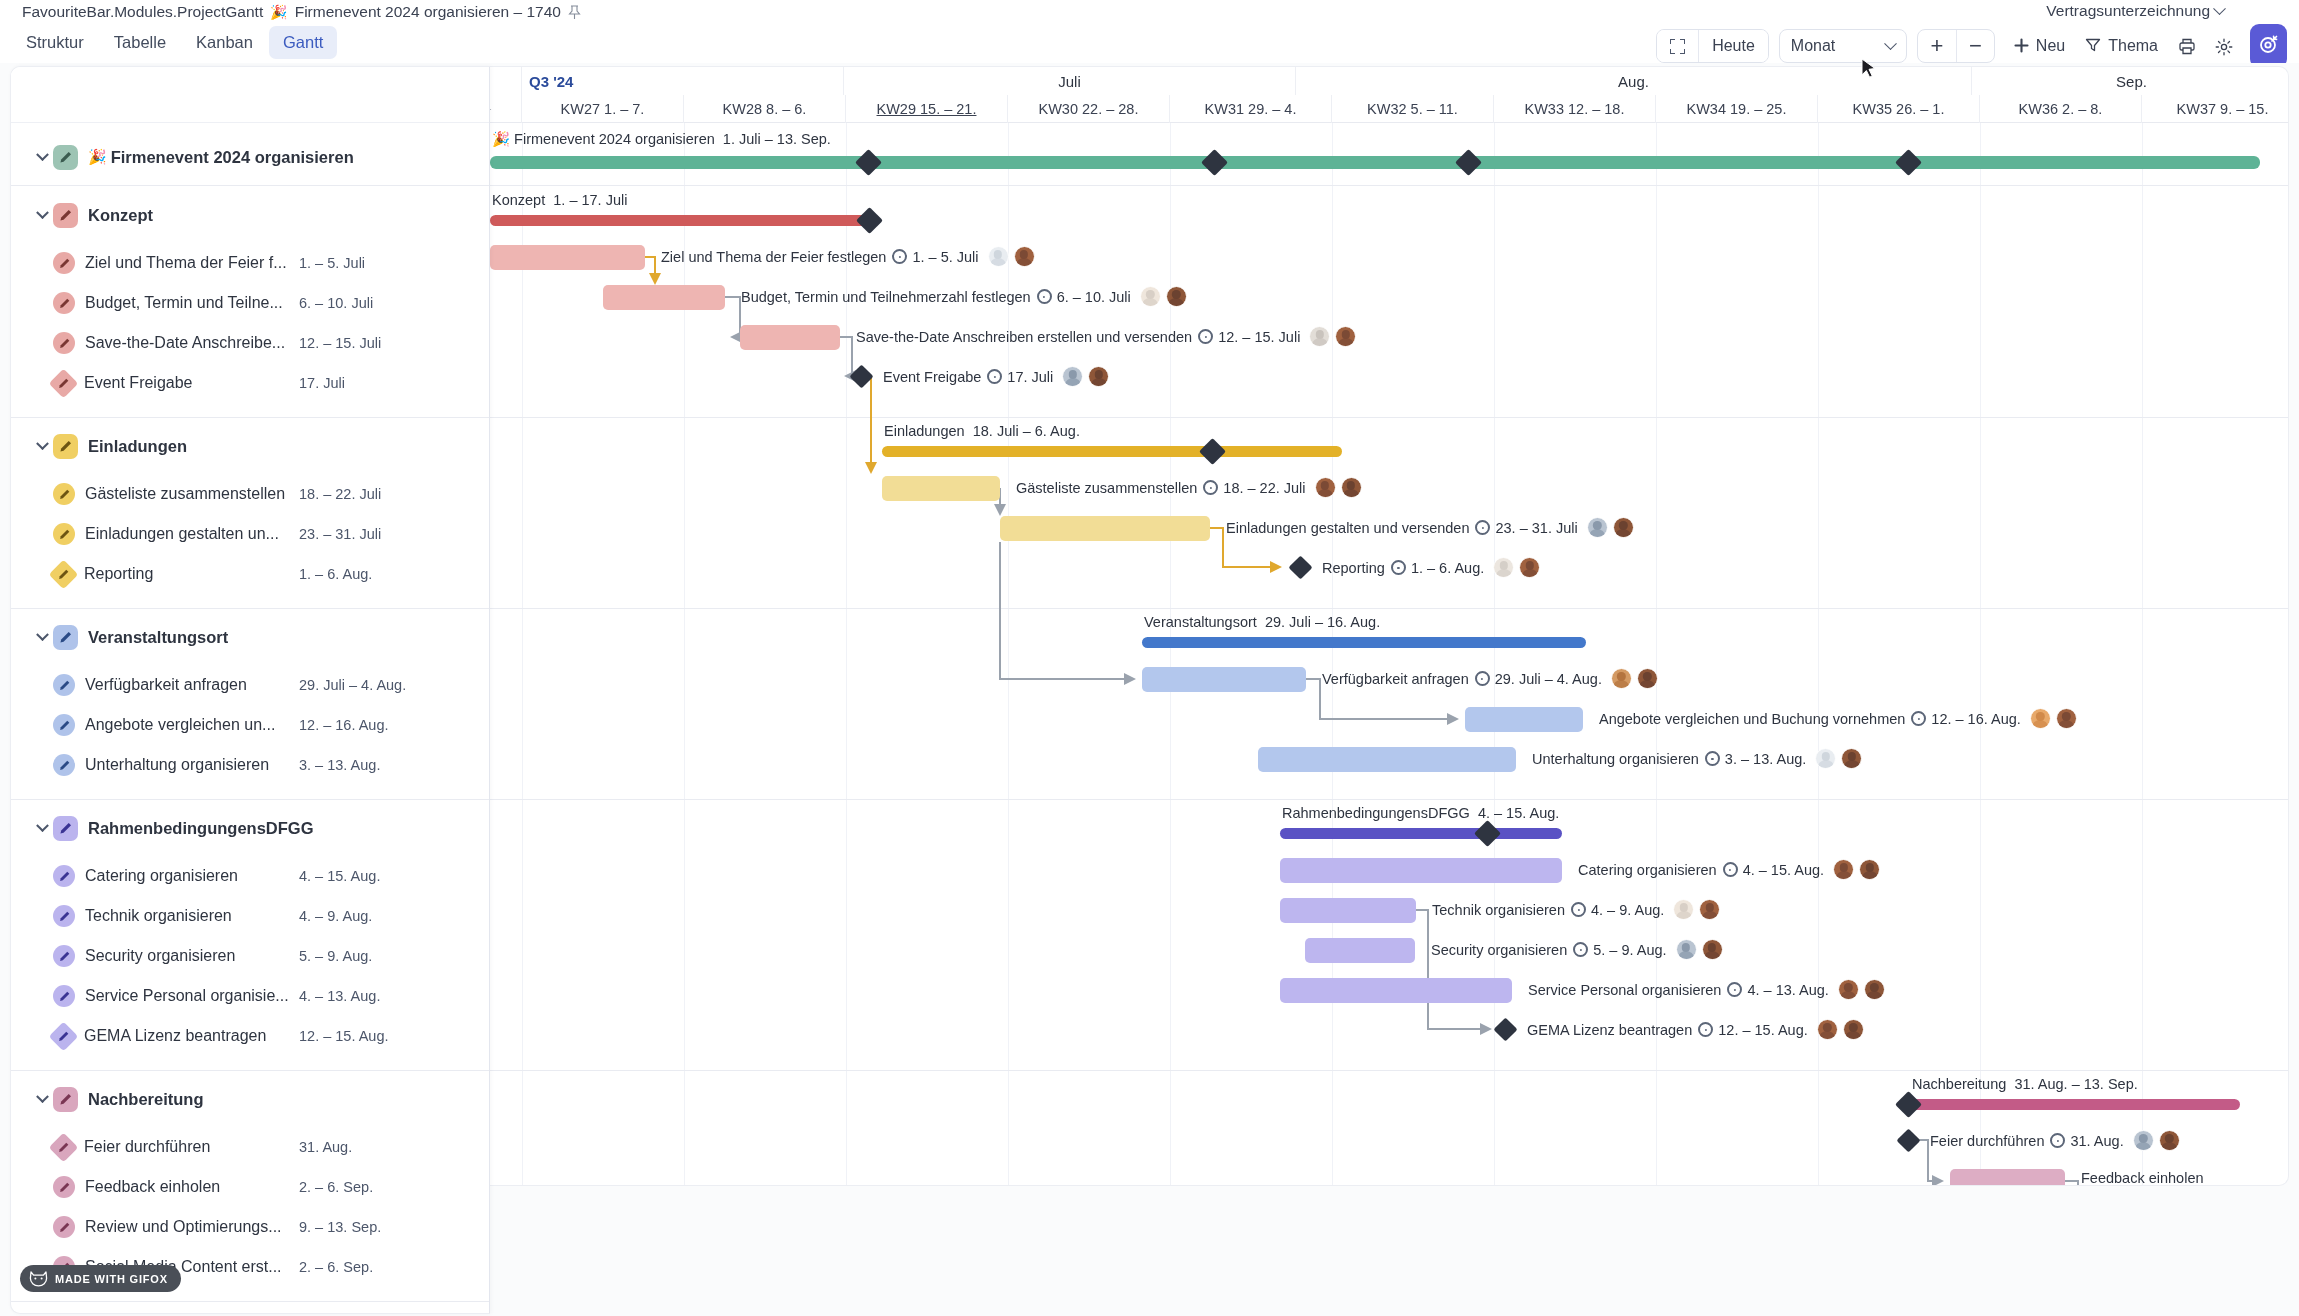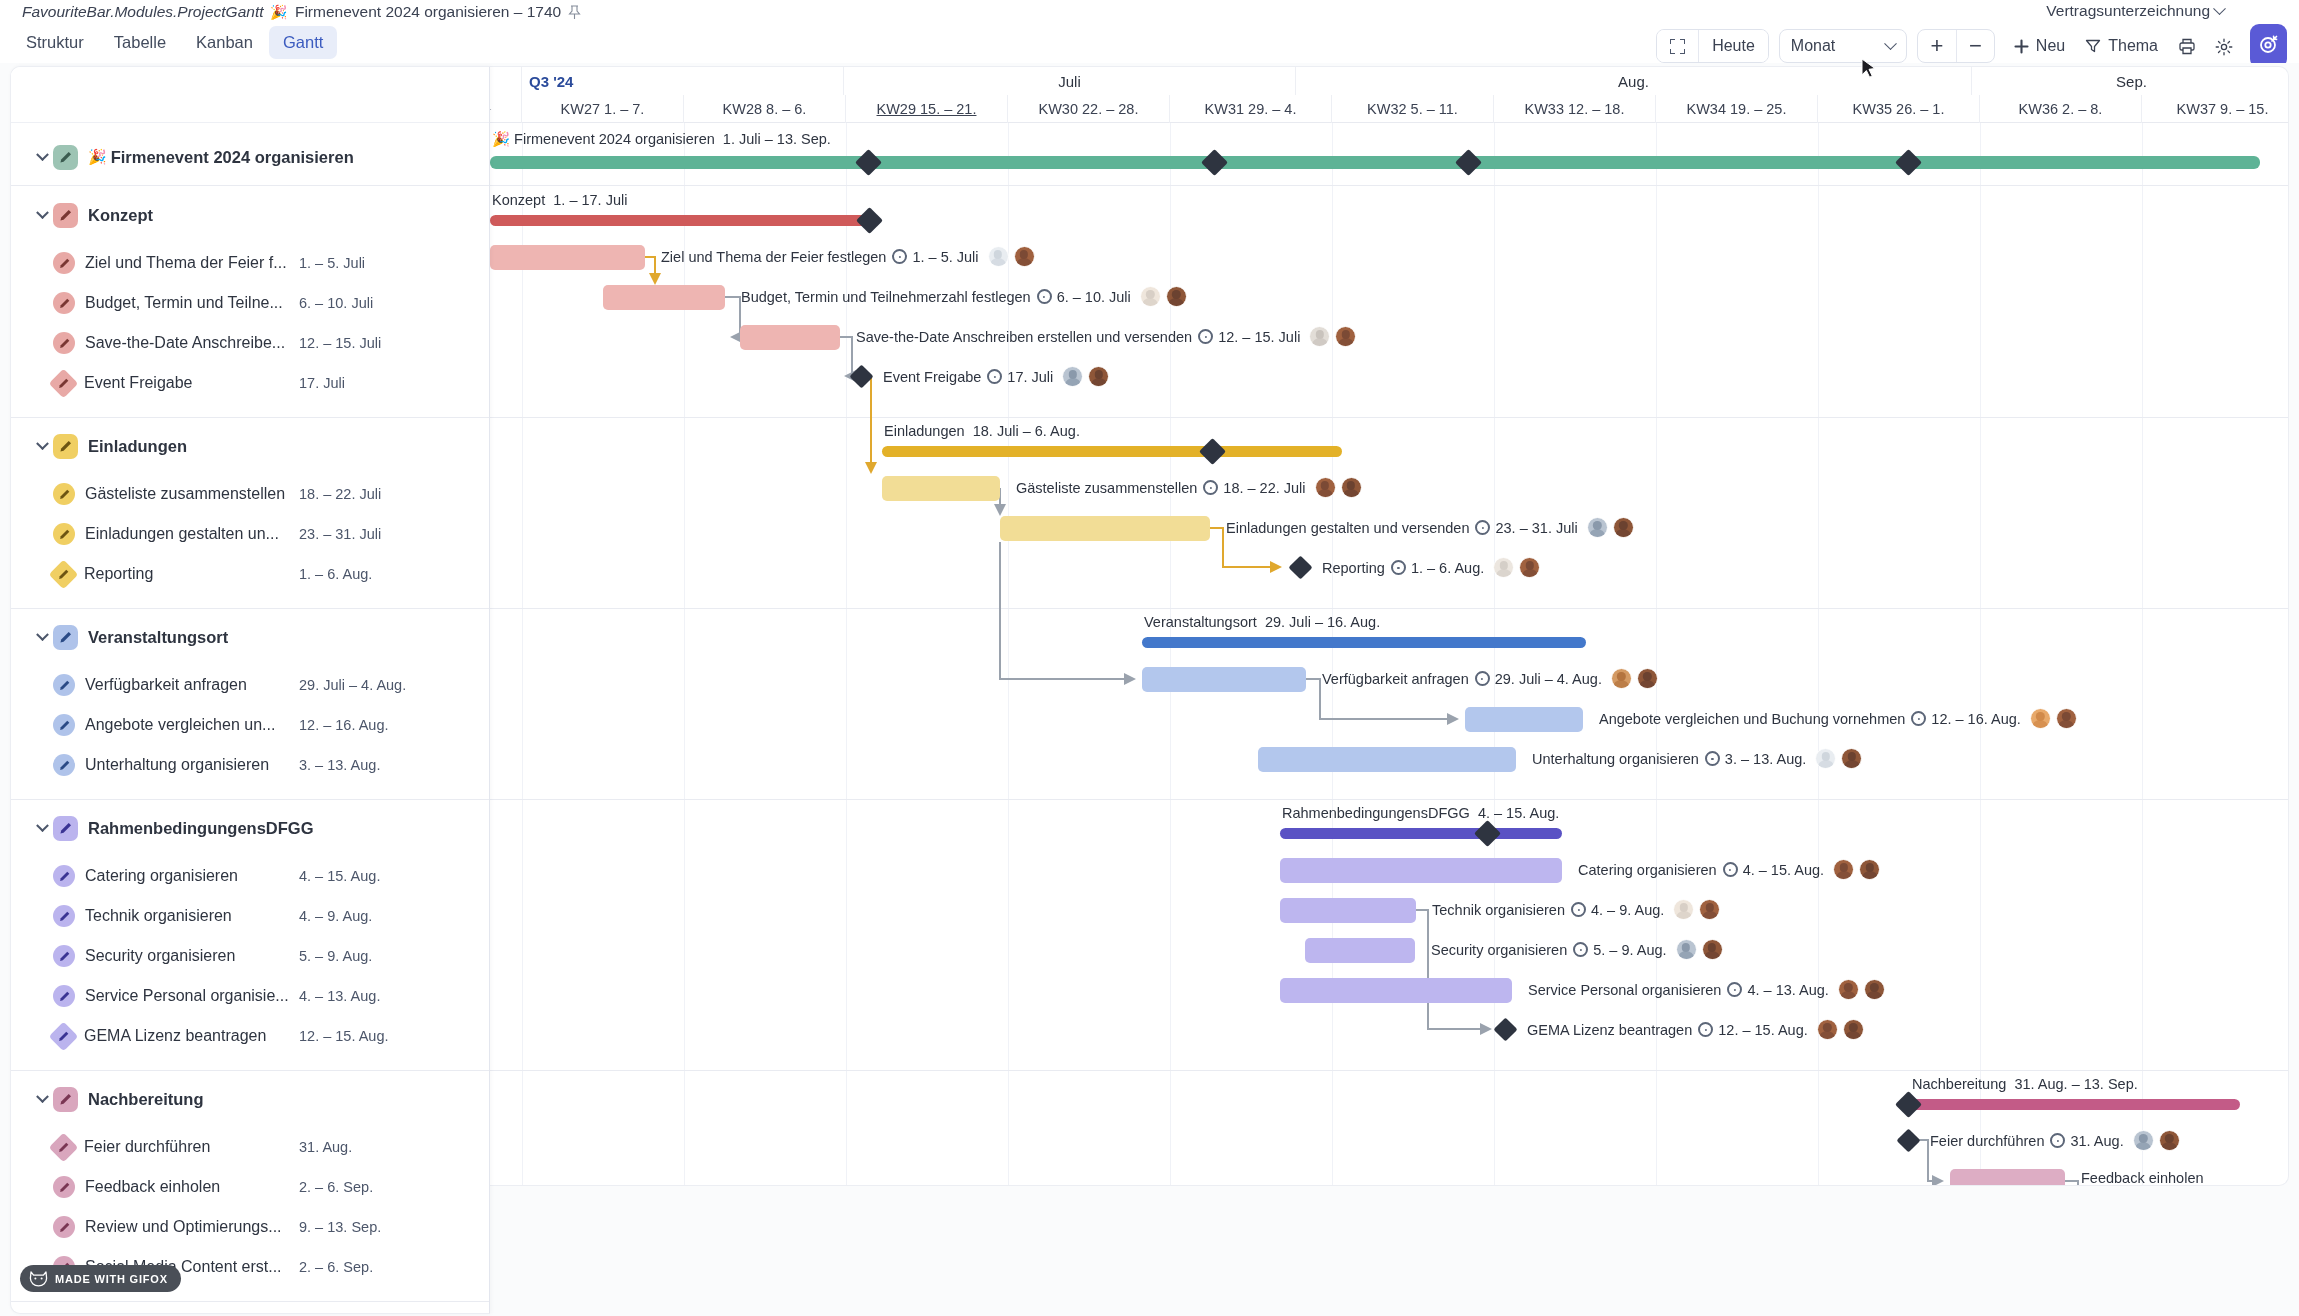--- a/index.html
+++ b/index.html
@@ -12,21 +12,21 @@
   }
   #app { position: relative; width: 2299px; height: 1316px; background:#fff; }
 
   
   .topbar { position:absolute; left:0; top:0; width:2299px; height:28px; }
   .breadcrumb {
     position:absolute; left:22px; top:3px;
     font-size:15.5px; color:#3b4252; display:flex; align-items:center; gap:7px;
     white-space:nowrap;
   }
-  .breadcrumb .bc-mod { color:#3b4252;font-style:italic; }
+  .breadcrumb .bc-mod { color:#3b4252; }
   .breadcrumb .bc-emoji { font-size:14px; }
   .breadcrumb .bc-title { color:#3b4252; }
   .pin-icon { width:13px; height:15px; display:inline-block; position:relative; opacity:.75; }
   .pin-icon svg { display:block; }
 
   .contract-link {
     position:absolute; right:75px; top:2px;
     font-size:15.5px; color:#3b4252; display:flex; align-items:center; gap:5px;
     white-space:nowrap;
   }
@@ -68,21 +68,21 @@
     padding:0 11px; margin-right:10px; font-size:16px; color:#3b4252;
     background:#fff; cursor:pointer; position:relative;
   }
   .select-caret { width:9px;height:9px;border-right:1.8px solid #4c566a;border-bottom:1.8px solid #4c566a;transform:rotate(45deg) translate(-2px,-2px);}
   .cursor-arrow { position:absolute; left:1861px; top:32px; width:16px; height:22px; pointer-events:none; z-index:60; }
 
   .plusminus { display:flex; border:1px solid #dfe3ec; border-radius:8px; overflow:hidden; height:34px; margin-right:8px;}
   .plusminus .pb { width:38px; height:32px; display:flex;align-items:center;justify-content:center; font-size:22px; color:#3b4252; cursor:pointer;}
   .plusminus .pb + .pb { border-left:1px solid #e5e8f0; }
 
-  .plainbtn { display:flex;align-items:flex-end;gap:6px; font-size:16px;color:#3b4252;
+  .plainbtn { display:flex;align-items:flex-start;gap:6px; font-size:16px;color:#3b4252;
     padding:6px 10px; cursor:pointer; white-space:nowrap;}
   .ico-sq { width:17px;height:17px;display:inline-block;position:relative;}
 
   .brand-btn {
     width:37px;height:44px;border-radius:9px;background:#5a5ad6;
     display:flex;align-items:center;justify-content:center;margin-left:8px;cursor:pointer;
   }
 
   
   .main { position:absolute; left:0; top:63px; width:2299px; height:1253px;

